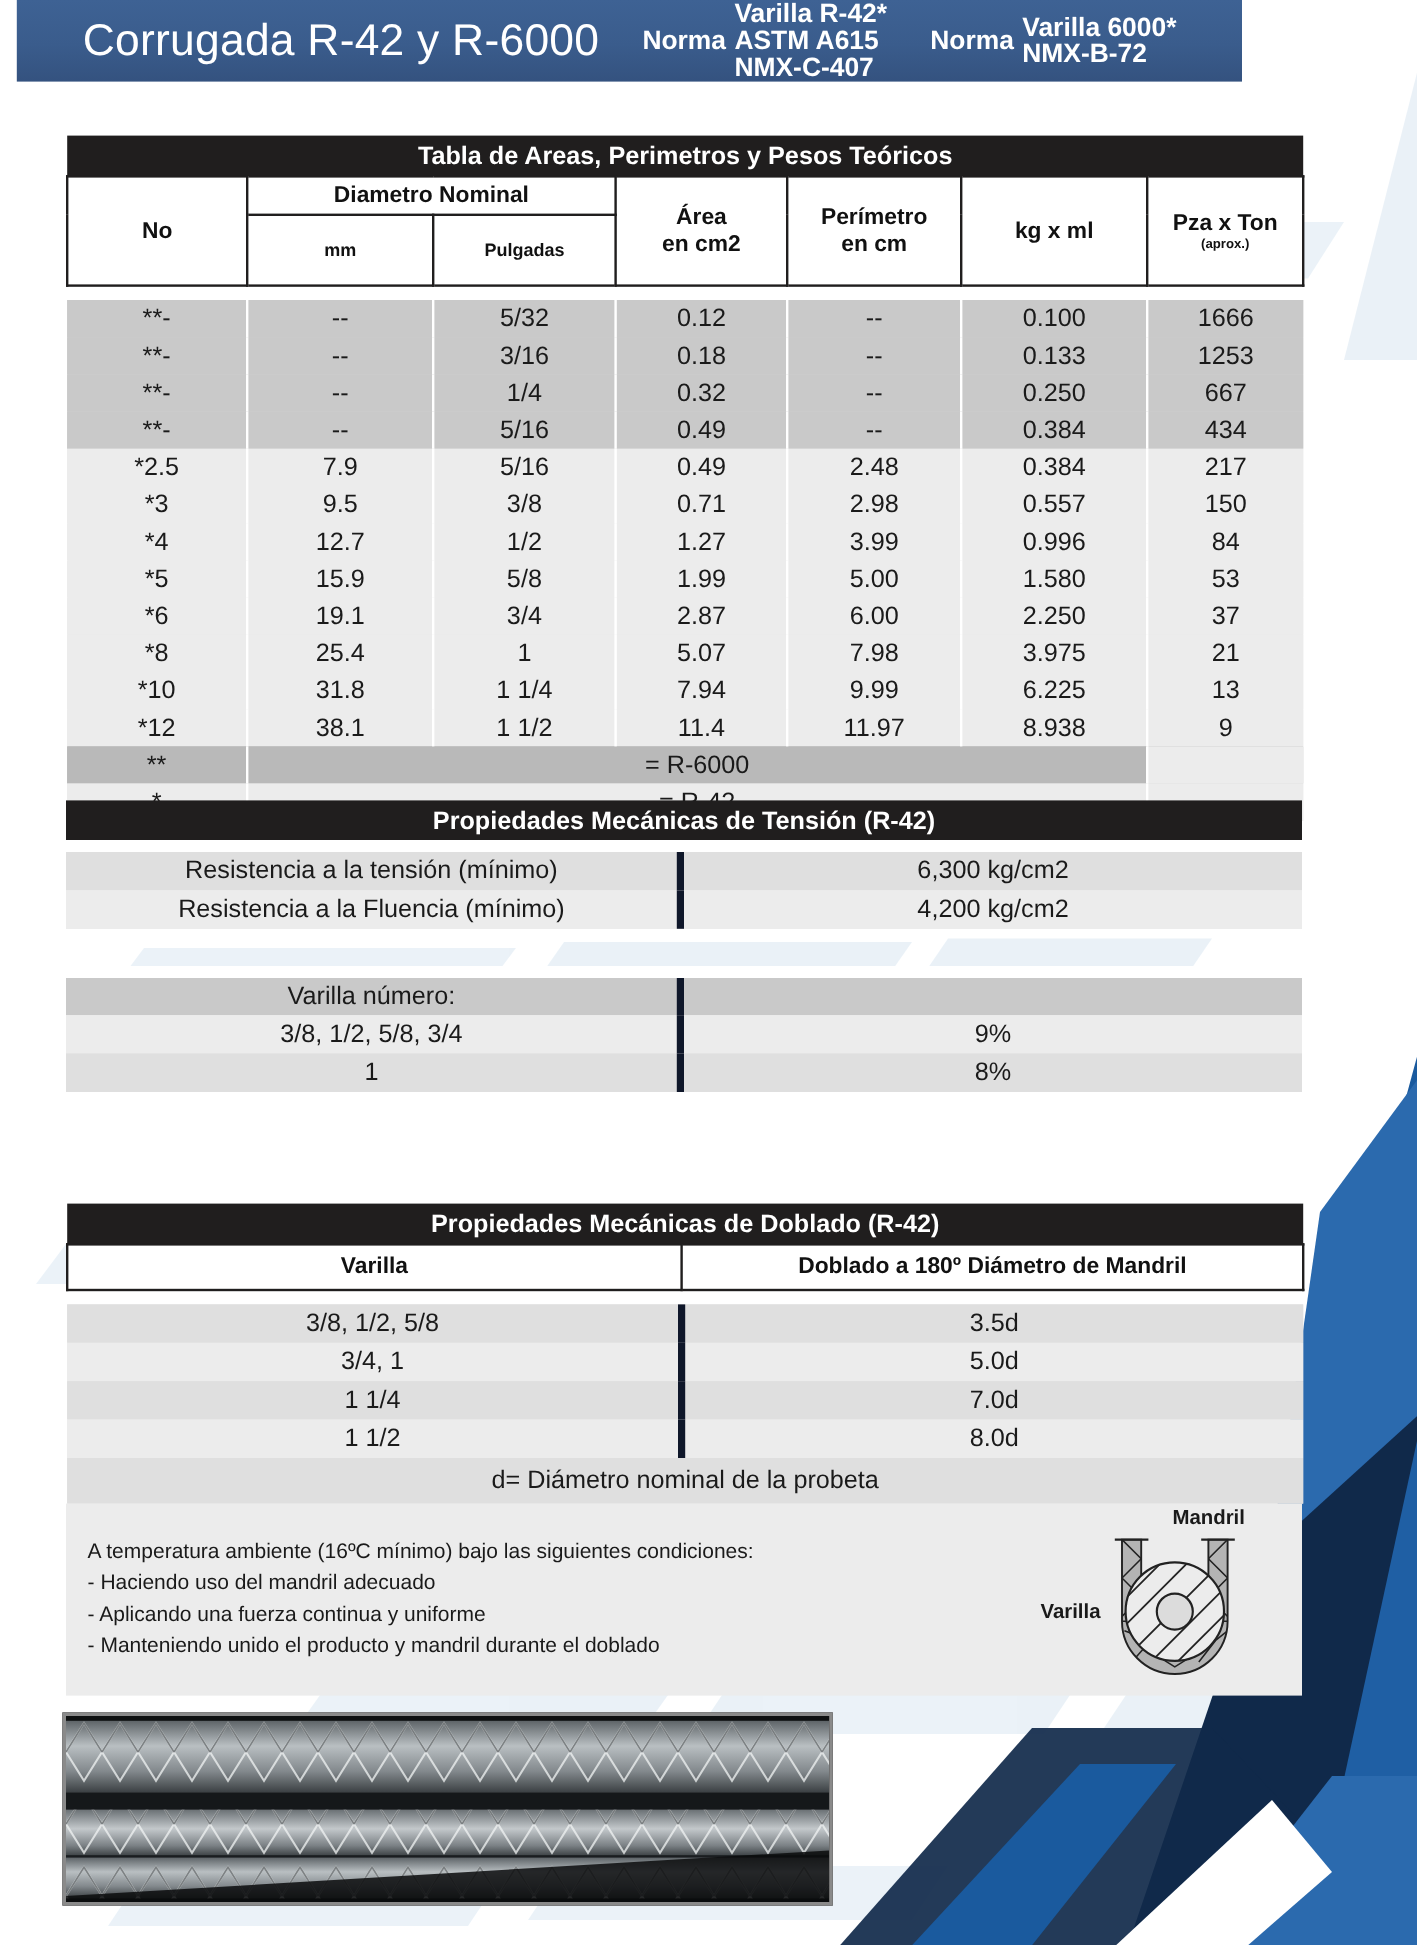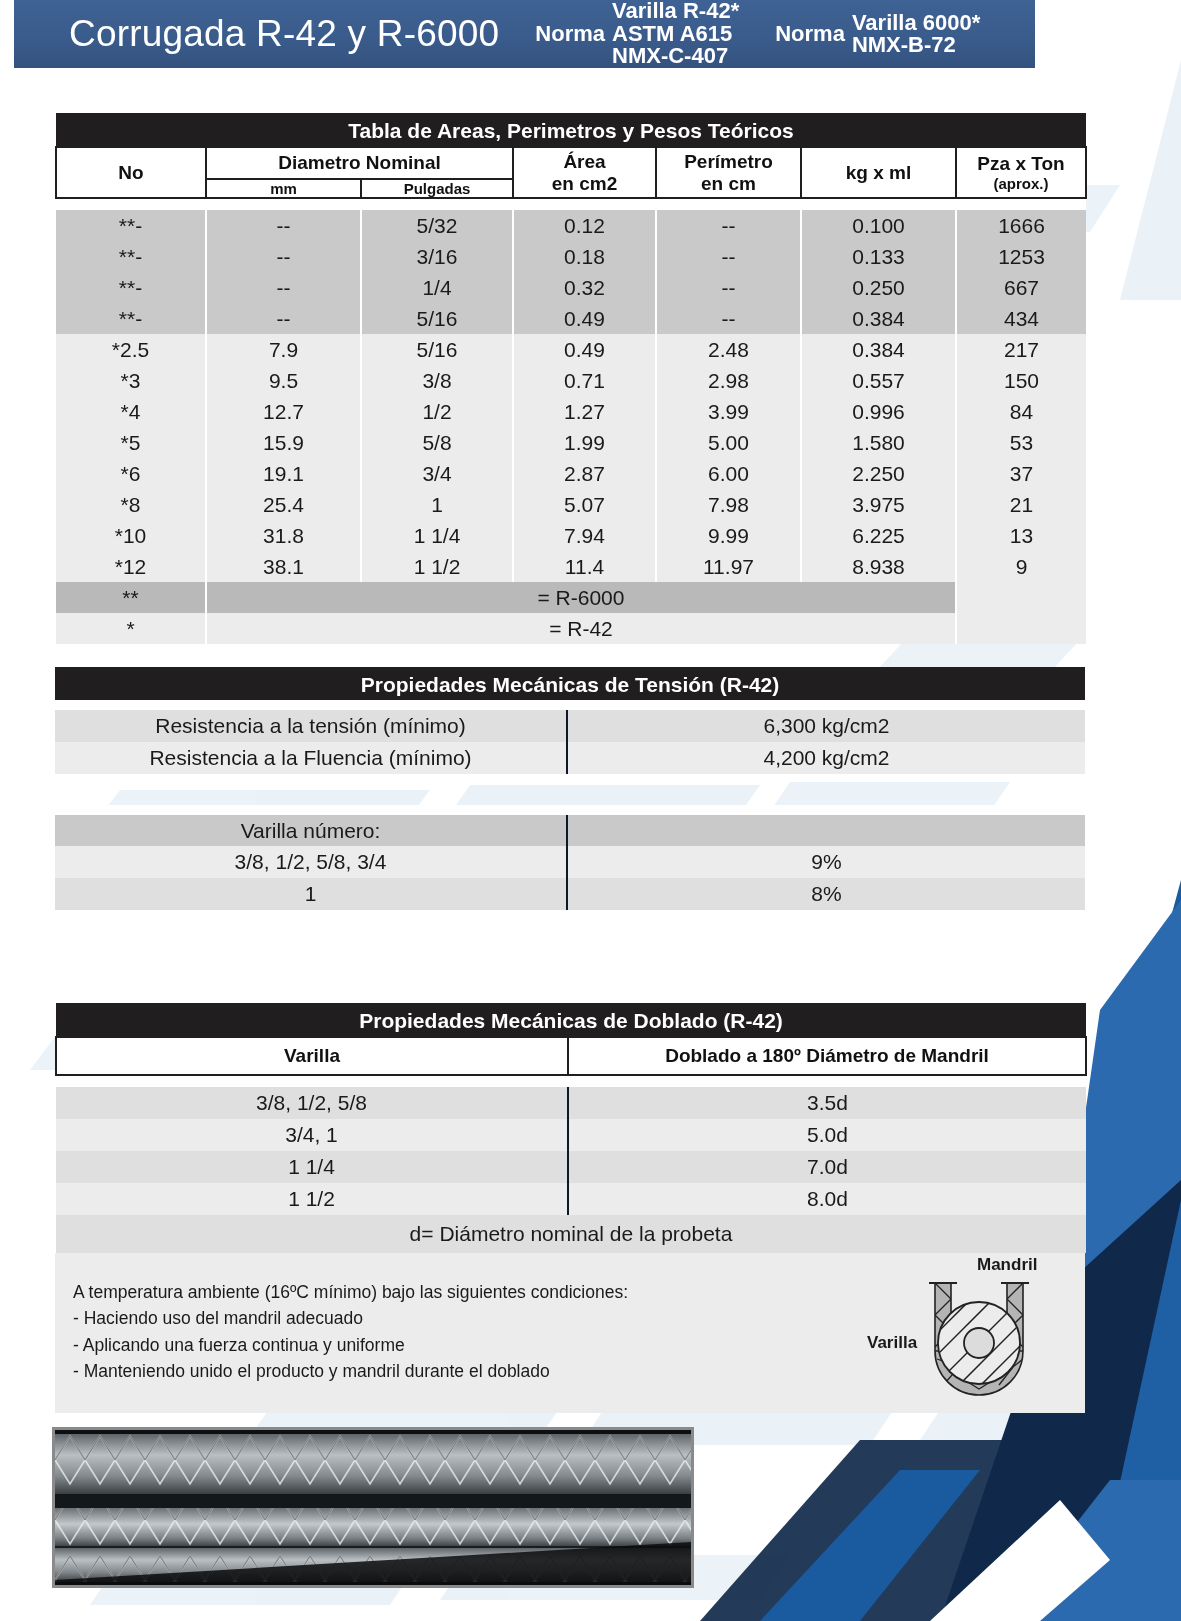--- a/index.html
+++ b/index.html
@@ -34,21 +34,21 @@
   .blackbar td,.blackbar th{
     background:#201e1e;color:#fff;font-weight:bold;text-align:center;
     font-size:21px;padding:6px 0 3px;border:none;
   }
   .hdr td{
     background:#fff;color:#111;font-weight:bold;text-align:center;
     border:2px solid #201e1e;font-size:19px;
   }
   .sub td{
     background:#fff;color:#111;font-weight:bold;text-align:center;
-    border:2px solid #201e1e;font-size:15px;padding:0 0;
+    border:2px solid #201e1e;font-size:15px;padding:20px 0;
   }
   .drow td{
     text-align:center;font-size:21px;border:none;height:31px;
     padding:0;font-weight:400;
   }
   .gA{background:#c9c9c9;}
   .gB{background:#dfdfdf;}
   .gC{background:#ececec;}
   .gD{background:#b9b9b9;}
 
@@ -60,21 +60,21 @@
   #areas-table col.c3{width:143px}
   #areas-table col.c4{width:145px}
   #areas-table col.c5{width:155px}
   #areas-table col.c6{width:130px}
   #areas-table .drow td{border-right:2px solid #ffffff;}
   #areas-table .drow td:last-child{border-right:none;}
 
   .t2{width:1030px;}
   .t2 col.a{width:512px}
   .t2 col.b{width:518px}
-  .t2 .drow td{border-right:2px solid #0f172a;}
+  .t2 .drow td{border-right:6px solid #0f172a;}
   .t2 .drow td:last-child{border-right:none;text-align:center;}
 
   .note-box{
     background:#ececec;width:1030px;position:relative;
     height:160px;
   }
   .note-text{
     position:absolute;left:18px;top:26px;
     font-size:17.5px;line-height:1.5;color:#1a1a1a;white-space:pre;
   }
@@ -167,21 +167,21 @@
           <div>Área</div>
           <div>en cm2</div>
         </td>
         <td rowspan="2">
           <div>Perímetro</div>
           <div>en cm</div>
         </td>
         <td rowspan="2">kg x ml</td>
         <td rowspan="2">
           <div>Pza x Ton</div>
-          <div style="font-size:15px">(aprox.)</div>
+          <div style="font-size:11px">(aprox.)</div>
         </td>
       </tr>
       <tr class="sub">
         <td>mm</td>
         <td>Pulgadas</td>
       </tr>
       <tr>
           <td colspan="7" style="height:9px;background:#fff;border:none"></td>
         </tr>
     </tbody>

